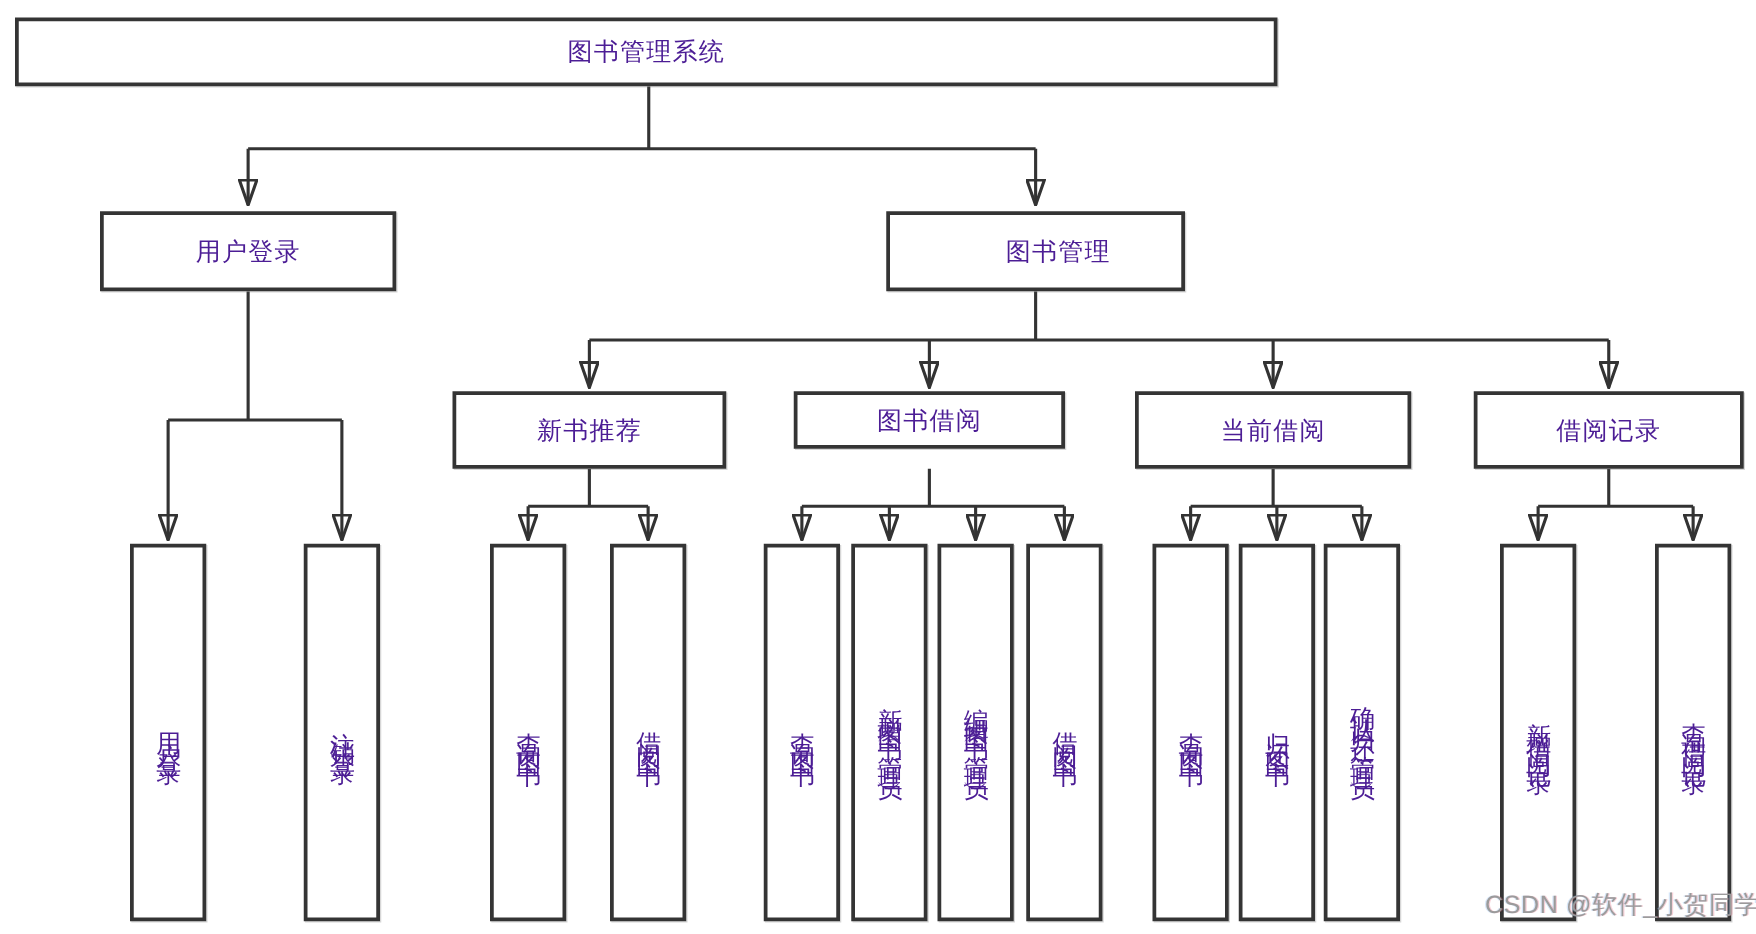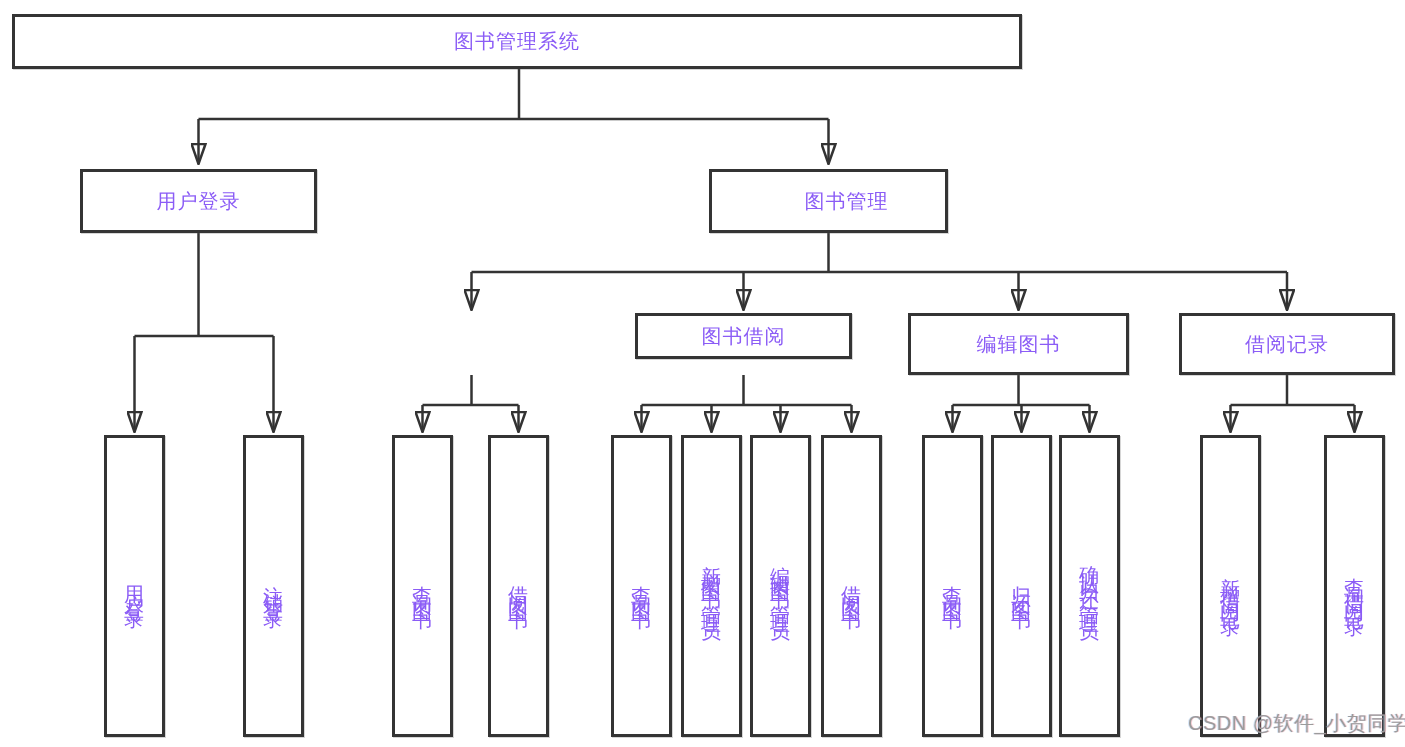--- a/index.html
+++ b/index.html
@@ -40,21 +40,21 @@
     display: flex;
     align-items: center;
     justify-content: center;
     color: #222222;
     z-index: 2;
   }
   .node .label {
     font-size: 20px;
     letter-spacing: 1px;
     white-space: nowrap;
-    color: #8b5cf6;
+    color: #4c1d95;
   }
   .leaf .label {
     writing-mode: vertical-rl;
     text-orientation: mixed;
     font-size: 20px;
     letter-spacing: 8px;
     line-height: 1.1;
     white-space: nowrap;
   }
   .watermark {
@@ -133,25 +133,28 @@
     <span class="label">图书管理系统</span>
   </div>
 
   <div class="node" style="left:80px; top:169px; width:237px; height:64px;">
     <span class="label">用户登录</span>
   </div>
   <div class="node" style="left:709px; top:169px; width:239px; height:64px;padding-left:36px;">
     <span class="label">图书管理</span>
   </div>
 
+  <div class="node" style="left:362px; top:313px; width:219px; height:62px;">
+    <span class="label">新书推荐</span>
+  </div>
   <div class="node" style="left:635px; top:313px; width:217px; height:46px;">
     <span class="label">图书借阅</span>
   </div>
   <div class="node" style="left:908px; top:313px; width:221px; height:62px;">
-    <span class="label">编辑图书</span>
+    <span class="label">当前借阅</span>
   </div>
   <div class="node" style="left:1179px; top:313px; width:216px; height:62px;">
     <span class="label">借阅记录</span>
   </div>
 
   <div class="node leaf" style="left:104px; top:435px; width:61px; height:302px;">
     <span class="label">用户登录</span>
   </div>
   <div class="node leaf" style="left:243px; top:435px; width:61px; height:302px;">
     <span class="label">注销登录</span>

